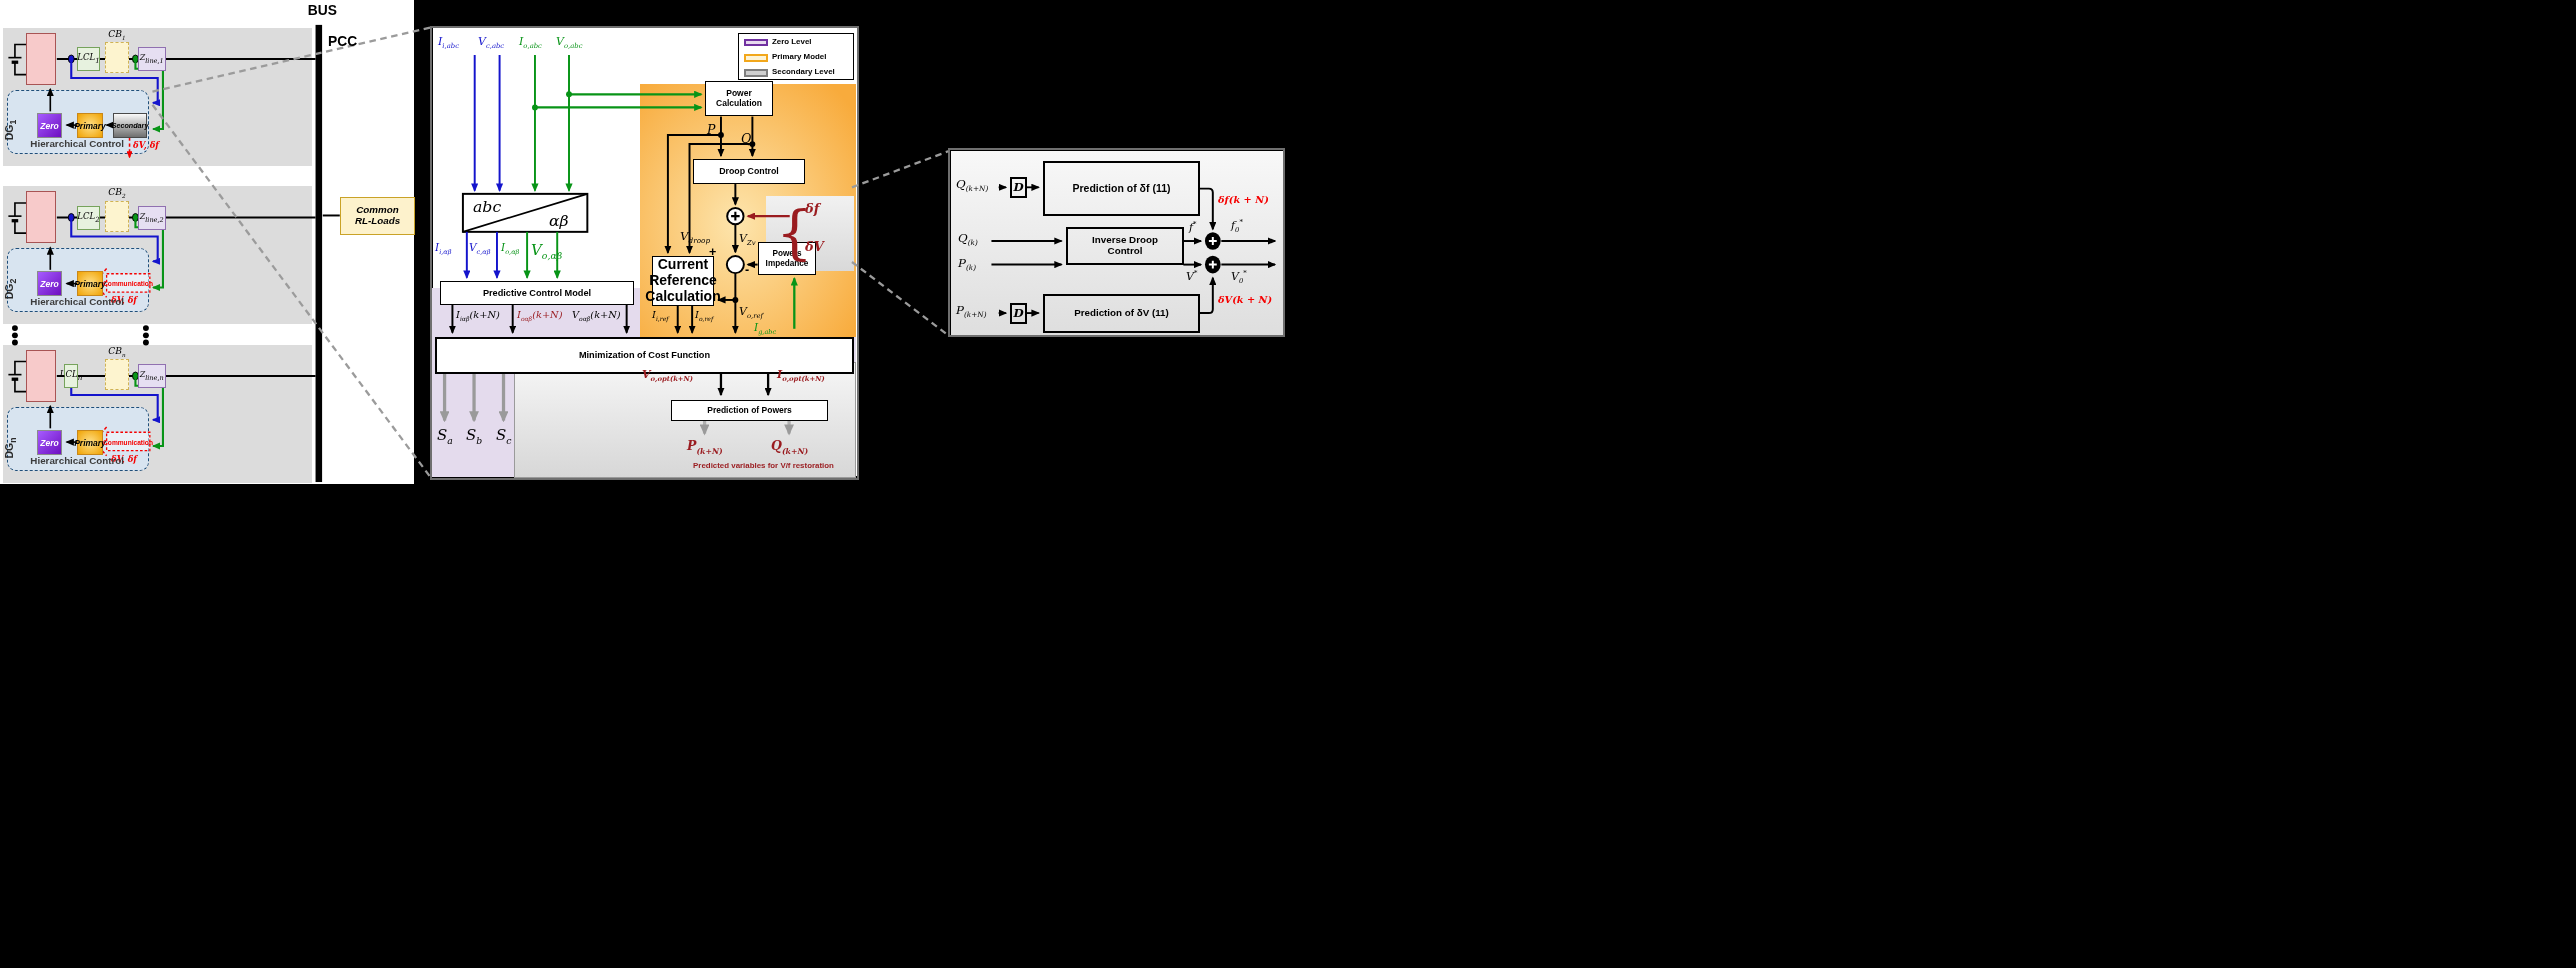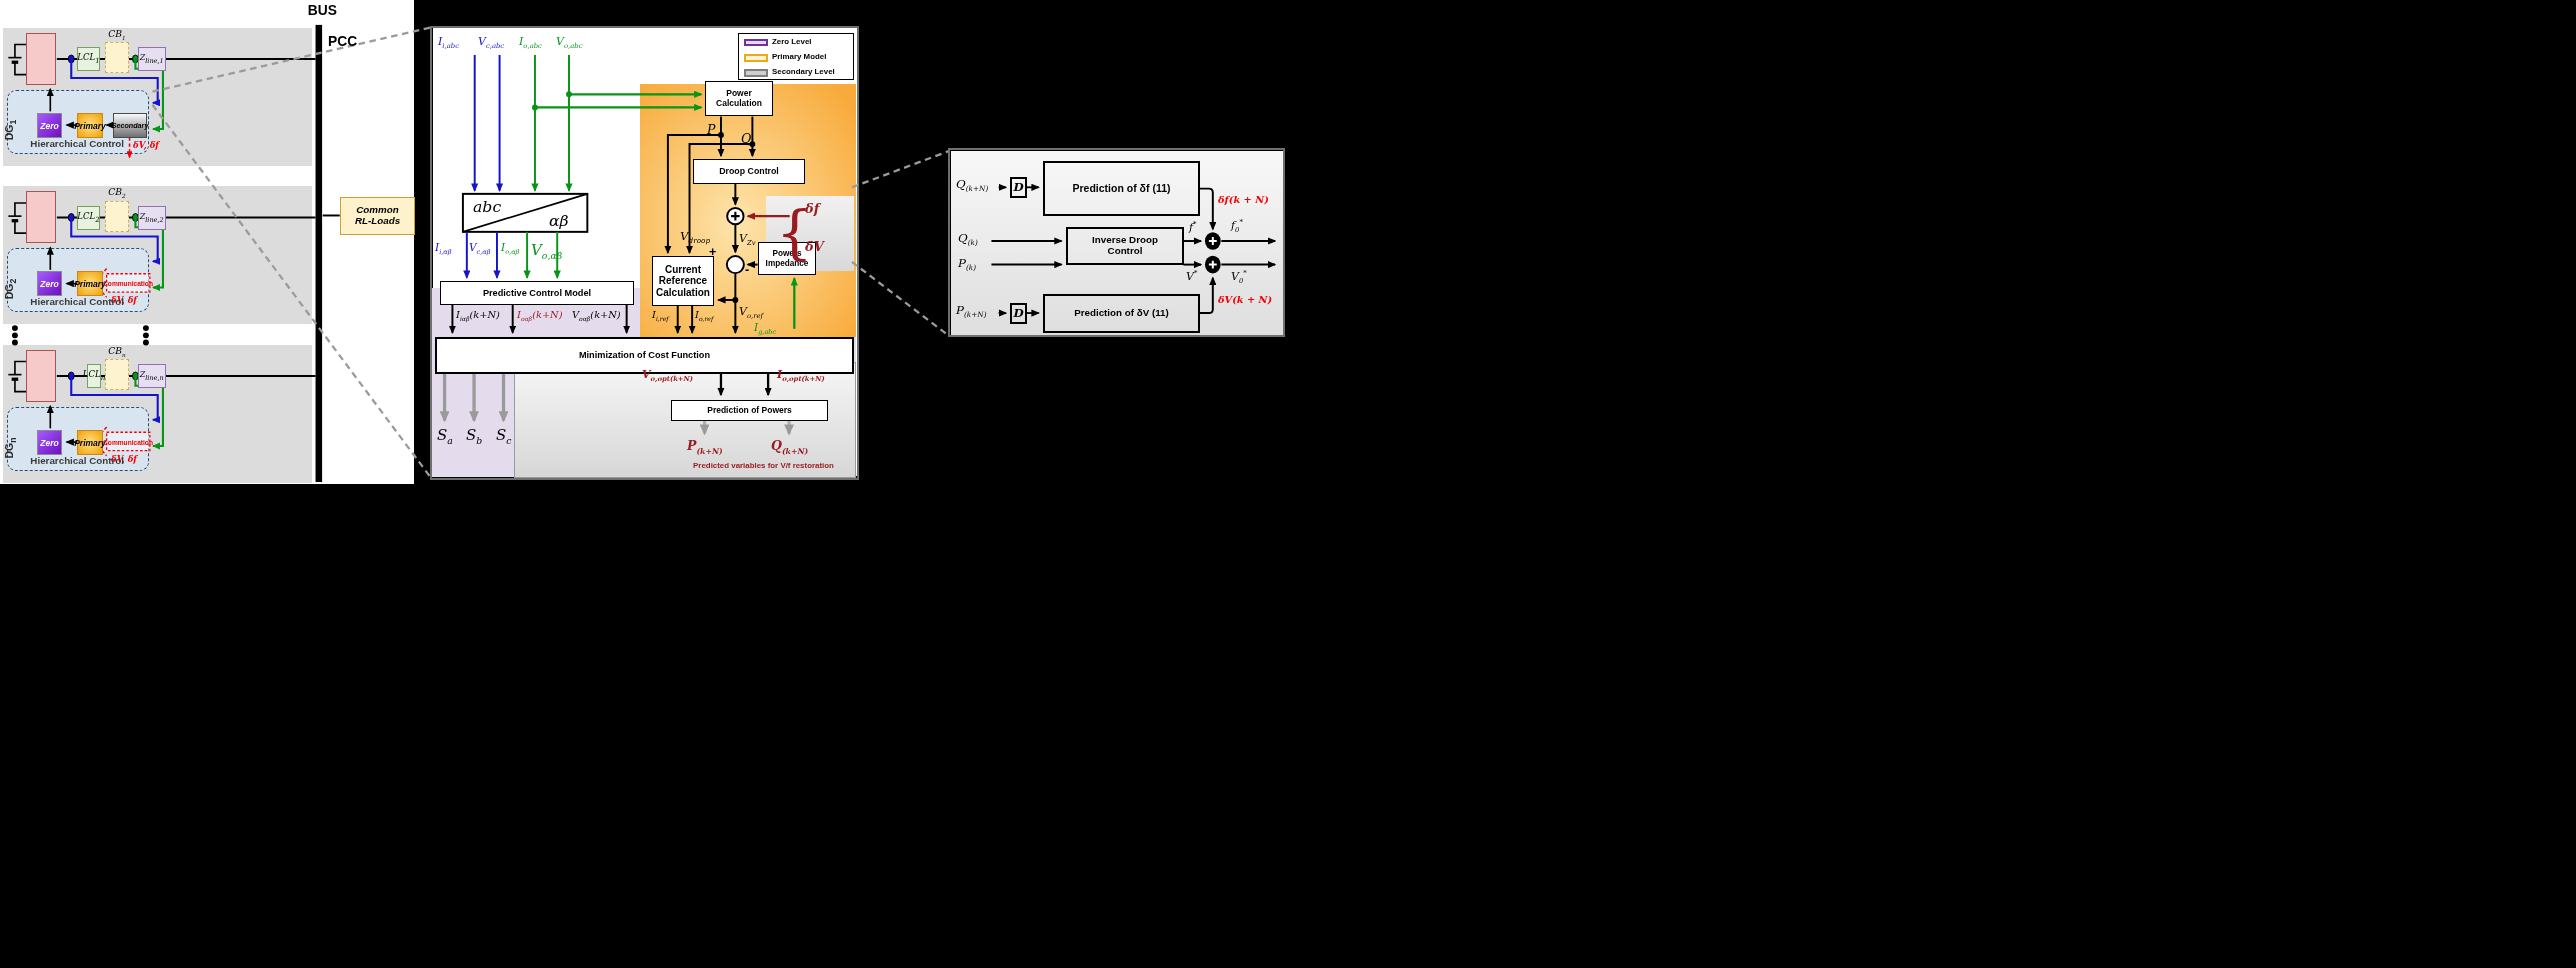--- a/index.html
+++ b/index.html
@@ -268,21 +268,21 @@
     <div class="lab bred" style="left:107px;top:274px;width:42px;height:18.4px;display:flex;align-items:center;justify-content:center;font-weight:bold;font-size:6.6px">Communication</div>
     <div class="m bred" style="left:111px;top:295px;font-size:8.5px;font-weight:bold">δV, δf</div>
     <div class="lab" style="left:19.7px;top:296px;width:115px;text-align:center;font-weight:bold;font-size:9.8px;color:#3c3c3c">Hierarchical Control</div>
     <div class="lab" style="left:2.6px;top:268px;width:15.7px;height:42px;display:flex;align-items:center;justify-content:center;transform:rotate(-90deg);font-weight:bold;font-size:10.5px;color:#2b2b2b">
         <span><span>DG</span><sub>2</sub></span>
       </div>
   </div>
 
   <div>
     <div class="inv" style="left:26px;top:350px;width:30px;height:52px"></div>
-    <div class="lcl" style="left:87px;top:364px;width:14px;height:23.6px">
+    <div class="lcl" style="left:64px;top:364px;width:14px;height:23.6px">
         <span><span>LCL</span><sub>n</sub></span>
       </div>
     <div class="cbx" style="left:105px;top:359px;width:23.6px;height:31px"></div>
     <div class="m" style="left:100px;top:345px;width:34px;text-align:center;font-size:9.2px"><span>CB</span><sub>n</sub></div>
     <div class="zbx" style="left:138px;top:364px;width:27.5px;height:23.6px">
         <span><span>Z</span><sub>line,n</sub></span>
       </div>
     <div class="zero" style="left:37px;top:430px;width:25px;height:25px">Zero</div>
     <div class="prim" style="left:77px;top:430px;width:26px;height:25px">Primary</div>
     <div class="lab bred" style="left:107px;top:433px;width:42px;height:18.4px;display:flex;align-items:center;justify-content:center;font-weight:bold;font-size:6.6px">Communication</div>
@@ -315,21 +315,21 @@
   <div class="m green" style="left:501px;top:241px;font-size:10.5px"><span>I</span><sub>o,αβ</sub></div>
   <div class="m green" style="left:531px;top:241px;font-size:15px"><span>V</span><sub>o,αβ</sub></div>
 
   <div class="box" style="left:705px;top:81px;width:68px;height:35px;font-size:8.5px">
       <div><span>Power</span><br><span>Calculation</span></div>
     </div>
   <div class="box" style="left:693px;top:159px;width:112px;height:25px;font-size:8.8px">Droop Control</div>
   <div class="box" style="left:758px;top:242px;width:58px;height:33px;font-size:8.2px">
       <div><span>Powers</span><br><span>Impedance</span></div>
     </div>
-  <div class="box" style="left:652px;top:256px;width:62px;height:50px;font-size:10px">
+  <div class="box" style="left:652px;top:256px;width:62px;height:50px;font-size:14px">
       <div><span>Current</span><br><span>Reference</span><br><span>Calculation</span></div>
     </div>
   <div class="box" style="left:440px;top:281px;width:194px;height:23.6px;font-size:9.2px">Predictive Control Model</div>
   <div class="box" style="left:435px;top:337px;width:419px;height:37px;font-size:9.2px;border-width:2px">Minimization of Cost Function</div>
   <div class="box" style="left:671px;top:400px;width:157px;height:21px;font-size:8.5px">Prediction of Powers</div>
 
   <div class="m" style="left:707px;top:122px;font-size:12.5px">P</div>
   <div class="m" style="left:741px;top:131px;font-size:12.5px">Q</div>
   <div class="m" style="left:680px;top:229px;font-size:11.8px"><span>V</span><sub>droop</sub></div>
   <div class="lab" style="left:709px;top:245px;font-size:12.5px;font-weight:bold">+</div>

